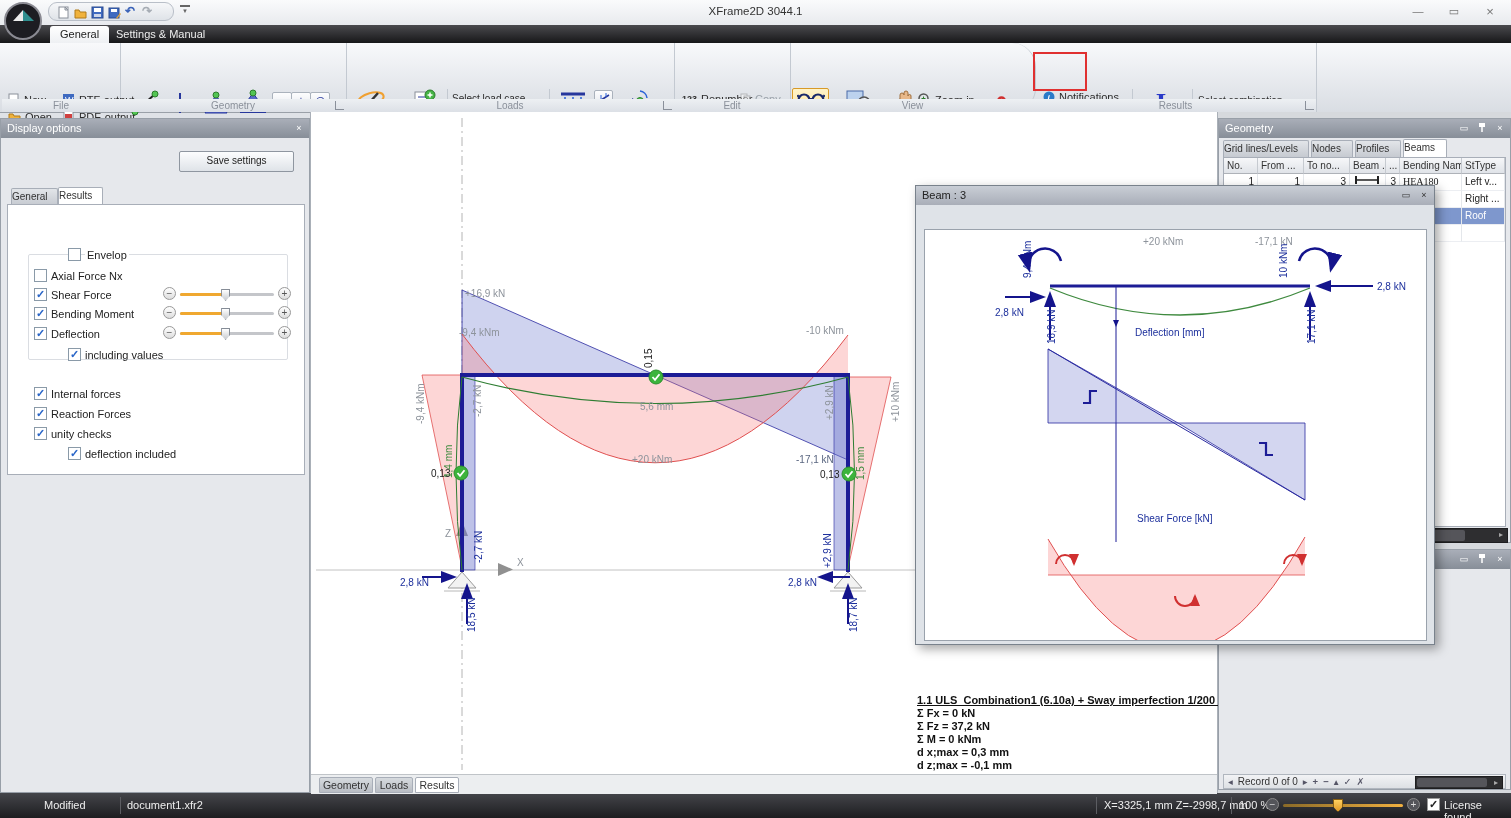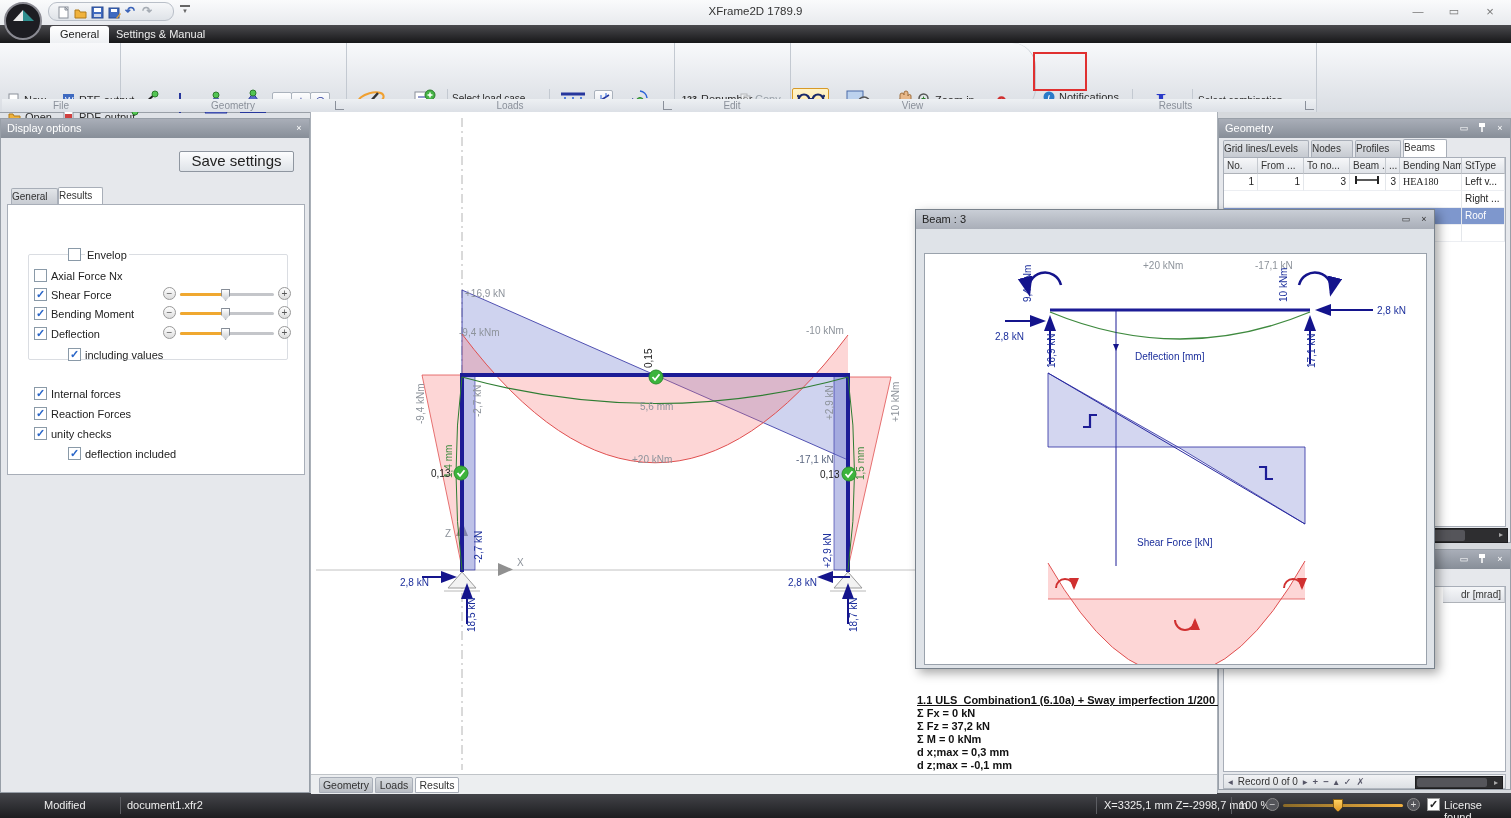--- a/index.html
+++ b/index.html
@@ -54,21 +54,21 @@
   .dscroll{position:absolute;background:#2e2e30;border:1px solid #1e1e20;}
   .dthumb{position:absolute;left:1px;top:1px;bottom:1px;background:#55555a;border-radius:2px;}
   .darr{position:absolute;top:0;bottom:0;width:12px;color:#aaa;font-size:8px;text-align:center;line-height:11px;}
   
   #statusbar{left:0;top:793px;width:1511px;height:25px;background:linear-gradient(#44454a,#1d1d20);color:#eee;font-size:11px;}
   .ssep{position:absolute;top:4px;width:1px;height:17px;background:#5c5d62;}
   
   .vtab{position:absolute;height:16px;top:2px;font-size:10.5px;line-height:15px;text-align:center;border:1px solid #a8aeb8;border-radius:2px 2px 0 0;background:linear-gradient(#d6dade,#b9bdc4);color:#333;box-sizing:border-box;}
   .vtab.act{background:#fff;}
   
-  #beamwin{left:915px;top:185px;width:520px;height:460px;background:#dfe3e8;border:1px solid #79828c;box-shadow:4px 4px 10px rgba(0,0,0,.35);box-sizing:border-box;margin-top:24px;}
+  #beamwin{left:915px;top:185px;width:520px;height:460px;background:#dfe3e8;border:1px solid #79828c;box-shadow:4px 4px 10px rgba(0,0,0,.35);box-sizing:border-box;}
   .fld{position:absolute;top:3px;height:17px;border:1px solid #9aa2ac;background:#fff;font-size:10px;font-weight:bold;color:#222;line-height:16px;padding:0 4px;box-sizing:border-box;white-space:nowrap;}
   svg text{font-family:"Liberation Sans",sans-serif;}
   .lb{font-size:10px;fill:#8d939b;}
   .lbn{font-size:10px;fill:#1c2f9c;}
   .lbg{font-size:10px;fill:#3f8a3f;}
   .lbd{font-size:10px;fill:#222;}
   .lbb{font-size:10px;fill:#5a6680;}
   #annot{left:1033px;top:52px;width:50px;height:35px;border:2px solid #e03030;z-index:60;}
 </style>
 </head>
@@ -92,21 +92,21 @@
           </svg></span>
       <span class="qicon"><svg width="13" height="13">
             <rect x="1" y="2" width="10" height="10" fill="#3f6ac0" stroke="#2a4a90"></rect>
             <rect x="3" y="3" width="6" height="3" fill="#fff"></rect>
             <path d="M8,12 l4,-5 1,1 -4,5 z" fill="#d8a040"></path>
           </svg></span>
       <span class="qicon" style="color:#3a62b8;font-weight:bold;font-size:12px;line-height:13px;">↶</span>
       <span class="qicon" style="color:#a6acb4;font-weight:bold;font-size:12px;line-height:13px;">↷</span>
     </div>
     <span class="ab" style="left:180px;top:5px;width:10px;border-top:2px solid #666;font-size:6px;color:#666;text-align:center;line-height:9px;">▼</span>
-    <div class="ab" style="left:600px;top:5px;width:311px;text-align:center;font-size:11.5px;color:#333;">XFrame2D 1789.9</div>
+    <div class="ab" style="left:600px;top:5px;width:311px;text-align:center;font-size:11.5px;color:#333;">XFrame2D 3044.1</div>
     <div class="ab wbtn" style="left:1404px;">—</div>
     <div class="ab wbtn" style="left:1440px;">▭</div>
     <div class="ab wbtn" style="left:1476px;font-size:13px;">×</div>
   </div>
 
   <div class="ab" style="left:3px;top:1px;z-index:70;">
     <svg width="40" height="40">
         <circle cx="20" cy="20" r="18" fill="#1d1d22" stroke="#8a8a92" stroke-width="2"></circle>
         <path d="M20,9 L31,20 L20,20 Z" fill="#2f8f8f"></path>
         <path d="M10,20 L20,9 L20,20 Z" fill="#ececec"></path>
@@ -525,21 +525,21 @@
     <div class="vtab" style="left:8px;width:54px;">Geometry</div>
     <div class="vtab" style="left:64px;width:38px;">Loads</div>
     <div class="vtab act" style="left:104px;width:44px;">Results</div>
   </div>
 
   <div class="panel" style="left:0px;top:118px;width:310px;height:675px;z-index:3;">
     <div class="ptitle">Display options</div>
     <div class="pbtns">
         <span class="pbtn">×</span>
       </div>
-    <div class="ab" style="left:178px;top:32px;width:113px;height:19px;border:1px solid #8f96a0;border-radius:2px;background:linear-gradient(#fcfdfe,#dfe3e8);font-size:15px;text-align:center;line-height:18px;color:#222;">Save settings</div>
+    <div class="ab" style="left:178px;top:32px;width:113px;height:19px;border:1px solid #8f96a0;border-radius:2px;background:linear-gradient(#fcfdfe,#dfe3e8);font-size:10px;text-align:center;line-height:18px;color:#222;">Save settings</div>
     <div class="ptab" style="left:10px;top:69px;width:47px;">General</div>
     <div class="ptab act" style="left:57px;top:68px;width:45px;height:18px;">Results</div>
     <div class="ab" style="left:6px;top:85px;width:298px;height:271px;background:#fff;border:1px solid #a8aeb8;box-sizing:border-box;">
       <div class="gbox" style="left:20px;top:49px;width:258px;height:104px;border-color:#dadde2;"></div>
 
       <span class="cb" style="left:60px;top:43px;"></span>
       <span class="cbl" style="left:77px;top:44px;background:#fff;padding:0 2px;">Envelop</span>
       <span class="cb" style="left:26px;top:64px;"></span>
       <span class="cbl" style="left:43px;top:65px;">Axial Force Nx</span>
       <span class="cb on" style="left:26px;top:83px;"></span>
@@ -639,23 +639,20 @@
   <div class="panel" style="left:1218px;top:549px;width:293px;height:241px;z-index:3;">
     <div class="ptitle"></div>
     <div class="pbtns">
       <span class="pbtn">▭</span>
       <span class="pbtn"><svg width="8" height="11">
             <rect x="1" y="1" width="6" height="4" fill="#fff"></rect>
             <line x1="4" y1="5" x2="4" y2="10" stroke="#fff" stroke-width="1.5"></line>
           </svg></span>
       <span class="pbtn">×</span>
     </div>
-    <div class="ab" style="left:4px;top:36px;width:283px;height:186px;background:#fff;border:1px solid #a8aeb8;box-sizing:border-box;">
-      <div class="th" style="right:0px;left:auto;top:0px;width:62px;text-align:right;">dr [mrad]</div>
-    </div>
     <div class="ab" style="left:4px;top:224px;width:283px;height:15px;background:linear-gradient(#f2f3f5,#dde0e4);border:1px solid #b0b6be;box-sizing:border-box;font-size:9.5px;color:#556;display:flex;align-items:center;gap:5px;padding:0 4px;">
       <span>◂</span>
       <span style="font-size:10px;color:#333;">Record 0 of 0</span>
       <span>▸</span>
       <span style="font-weight:bold;">+</span>
       <span style="font-weight:bold;">−</span>
       <span>▴</span>
       <span>✓</span>
       <span>✗</span>
       <div class="dscroll" style="right:2px;top:1px;width:86px;height:11px;">

